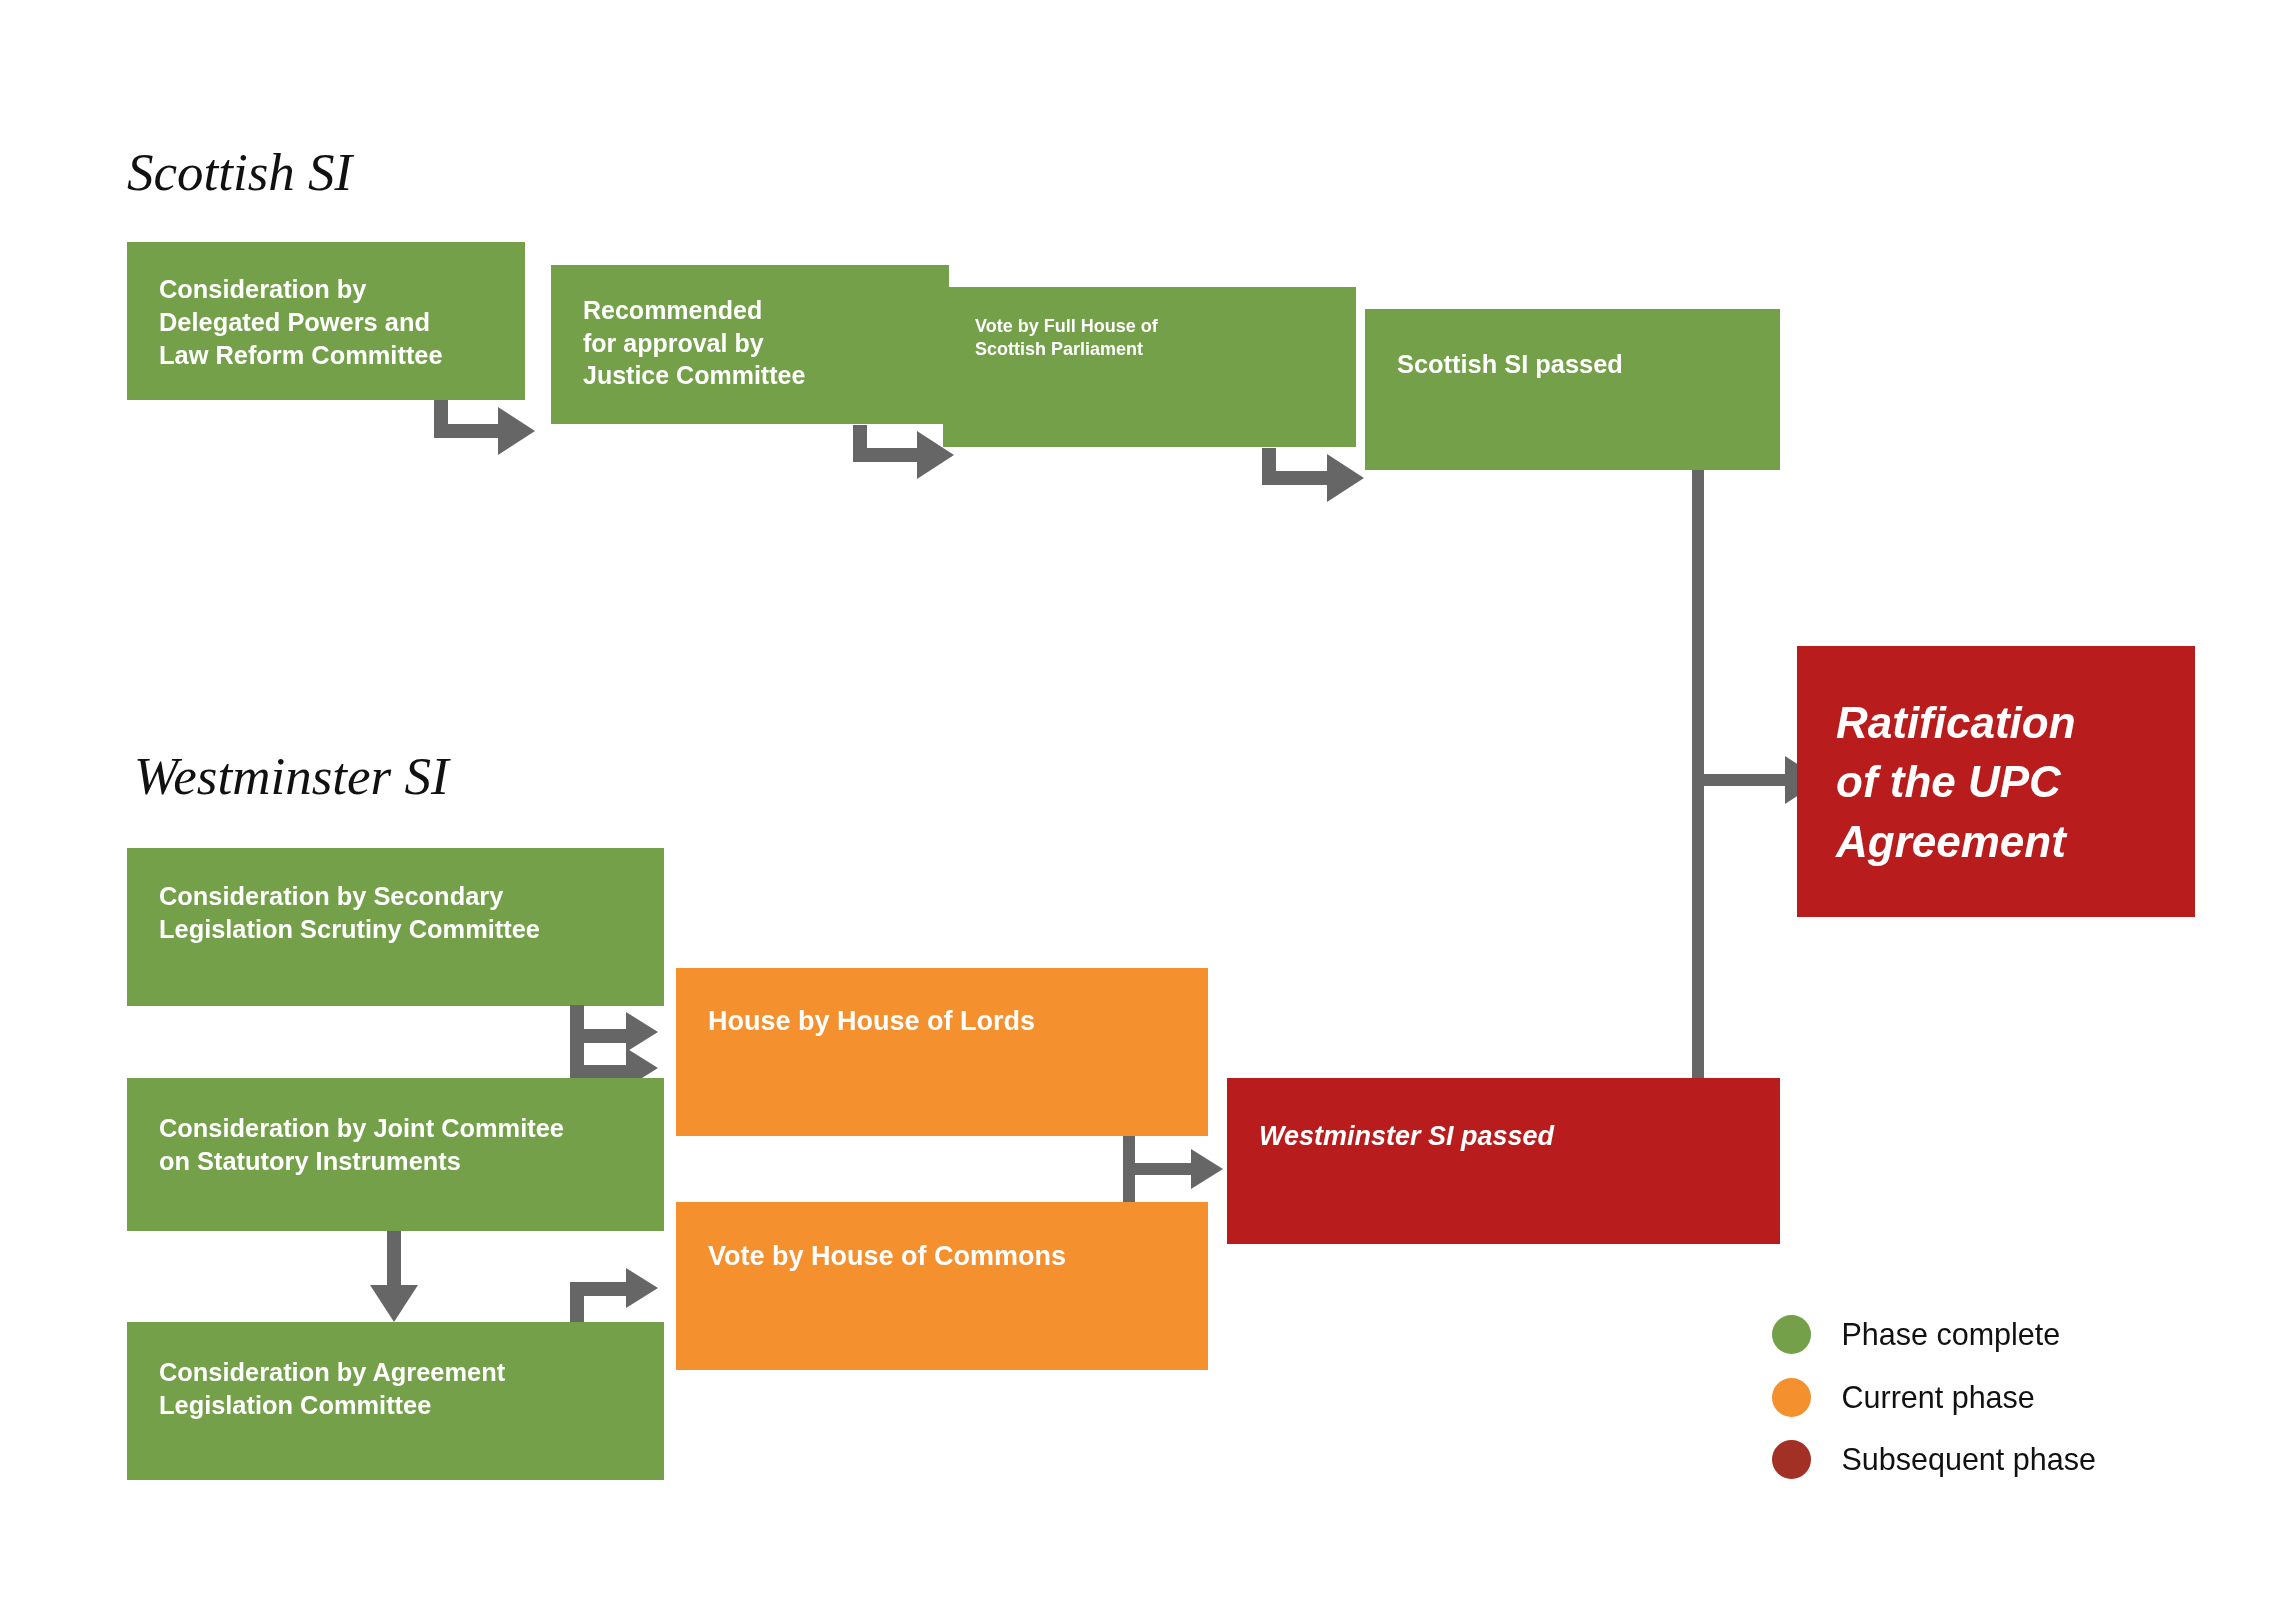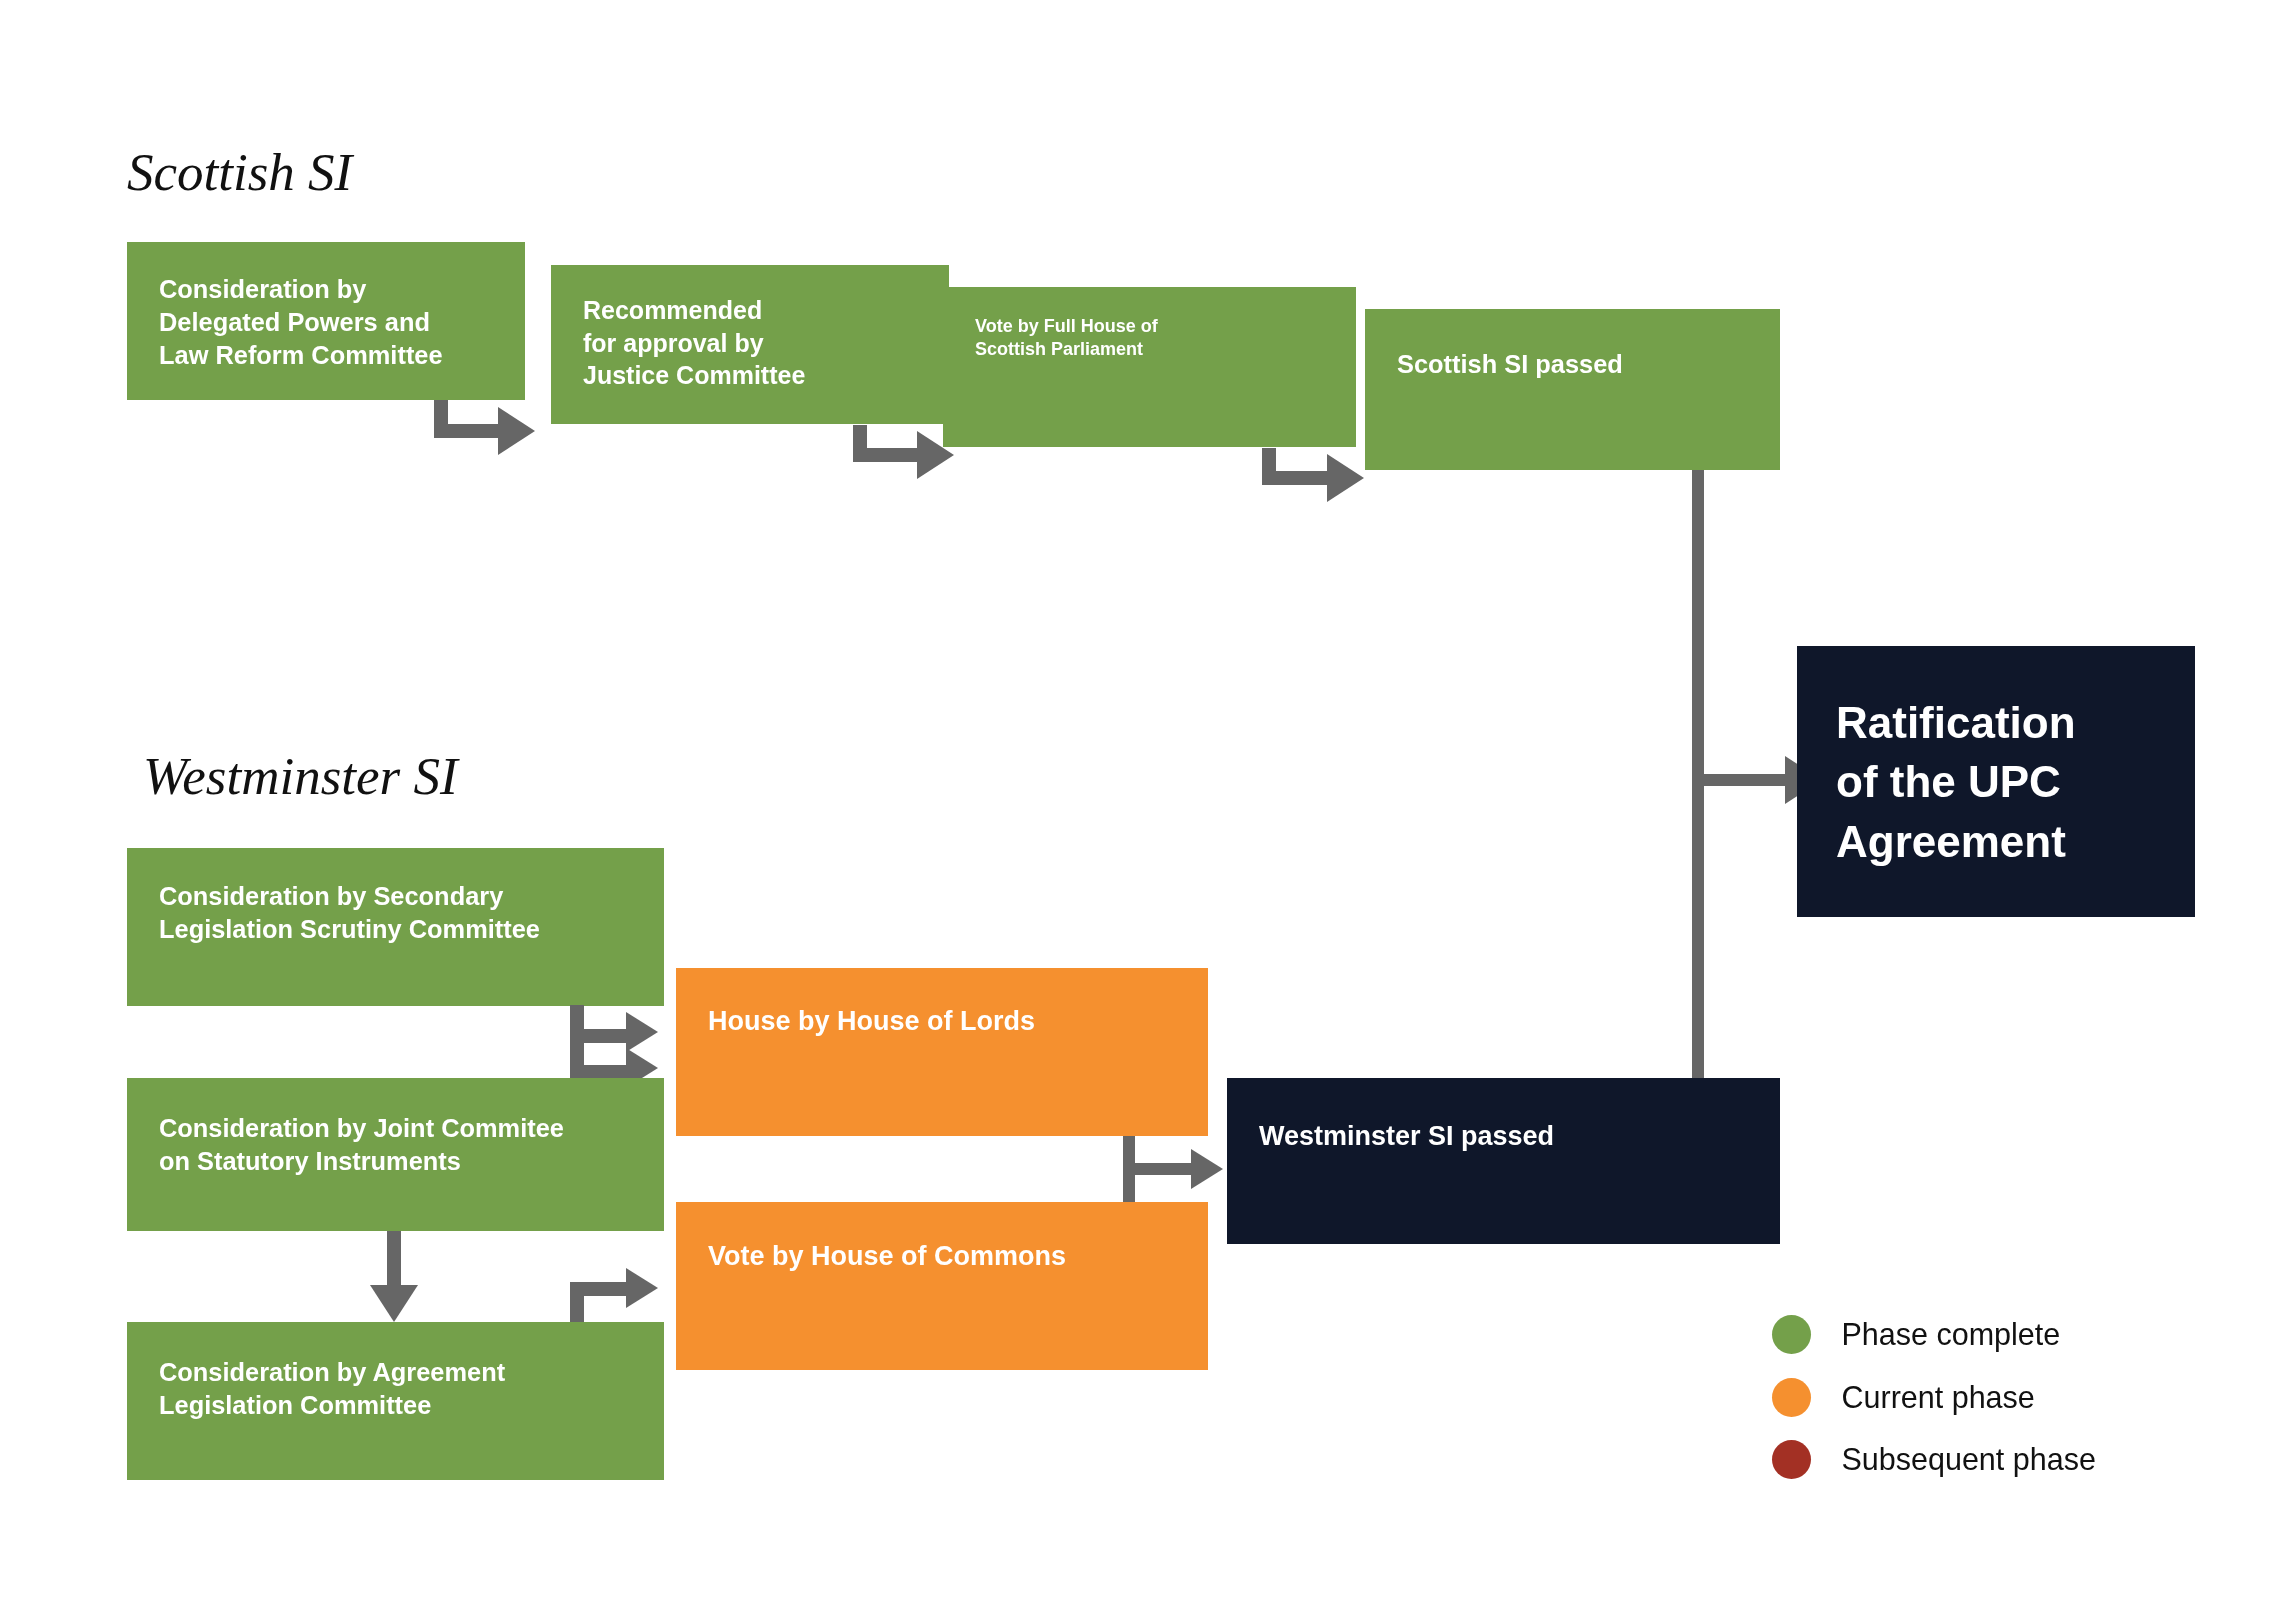--- a/index.html
+++ b/index.html
@@ -31,21 +31,21 @@
     box-sizing: border-box;
     color: #ffffff;
     font-family: "Liberation Sans", sans-serif;
     font-weight: 600;
     line-height: 1.30;
     white-space: pre-line;
     overflow: hidden;
   }
   .node.green  { background: #74A04A; }
   .node.orange { background: #F5902F; }
-  .node.red    { background: #0f172a; }
+  .node.red    { background: #b91c1c; font-style: italic; }
 
   .node .label {
     position: absolute;
     left: 32px;
     right: 13.6px;
     display: block;
   }
 
   
   .conn {
@@ -135,21 +135,21 @@
 
   <div class="conn" style="left:1692px; top:774px; width:100px; height:12px;"></div>
   <div class="arrowhead-right" style="left:1785px; top:756px; border-width:24px 0 24px 37px;"></div>
 
   <div class="node red" style="left:1797px; top:646px; width:398px; height:271px;">
     <span class="label" style="top:47px; left:39px; font-size:44px; line-height:1.35;">Ratification
 of the UPC
 Agreement</span>
   </div>
 
-  <div class="section-title" style="left:143px; top:746px; font-size:53px;">Westminster SI</div>
+  <div class="section-title" style="left:134px; top:746px; font-size:53px;">Westminster SI</div>
 
   <div class="node green" style="left:127px; top:848px; width:537px; height:158px;">
     <span class="label" style="top:32px; font-size:25.4px;">Consideration by Secondary
 Legislation Scrutiny Committee</span>
   </div>
 
   <div class="conn" style="left:570px; top:1005px; width:13.6px; height:37px;"></div>
   <div class="conn" style="left:570px; top:1029px; width:59px; height:13.6px;"></div>
   <div class="arrowhead-right" style="left:626px; top:1012px; border-width:20.3px 0 20.3px 32px;"></div>
 

